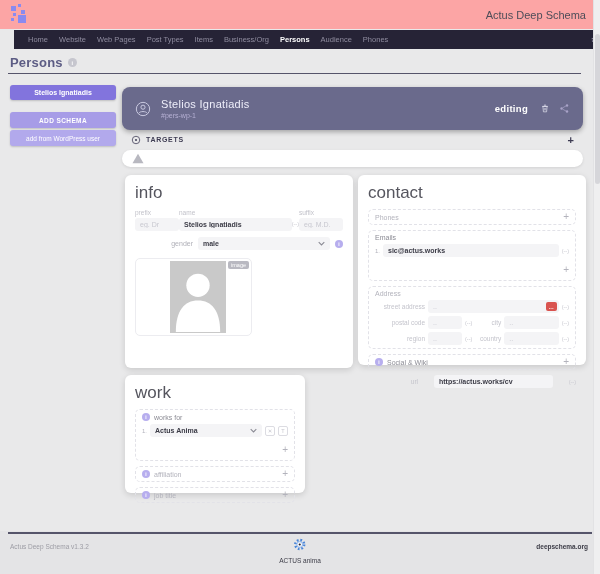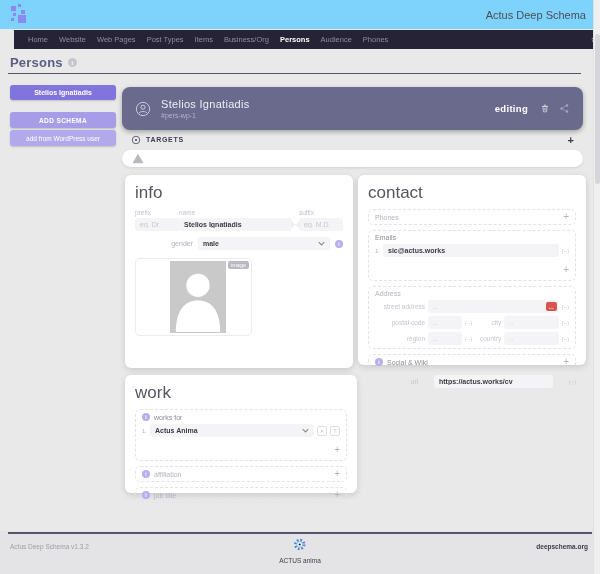--- a/index.html
+++ b/index.html
@@ -1,20 +1,20 @@
 <!DOCTYPE html>
 <html><head>
 <meta charset="utf-8">
 <style>
   * { margin:0; padding:0; box-sizing:border-box; }
   body { font-family:"Liberation Sans", sans-serif; background:#d8d8da; }
   .page { position:relative; width:600px; height:574px; background:#e9e9ea; overflow:hidden; }
 
   
-  .topbar { position:absolute; top:0; left:0; width:600px; height:29px; background:#7dd3fc; }
+  .topbar { position:absolute; top:0; left:0; width:600px; height:29px; background:#fca5a5; }
   .logo { position:absolute; left:10px; top:4px; width:22px; height:22px; }
   .logo span { position:absolute; background:#8a8af0; }
   .logo .s1 { left:1px;  top:2px;  width:5px; height:5px; }
   .logo .s2 { left:8px;  top:0;    width:3px; height:3px; }
   .logo .s3 { left:11px; top:6px;  width:4px; height:4px; }
   .logo .s4 { left:8px;  top:11px; width:8px; height:8px; }
   .logo .s5 { left:3px;  top:9px;  width:3px; height:3px; }
   .logo .s6 { left:1px;  top:14px; width:3px; height:3px; }
   .app-title { position:absolute; right:14px; top:9px; font-size:11px; color:#4d4d58; }
 
@@ -63,21 +63,21 @@
   
   .warn-bar { position:absolute; left:122px; top:150px; width:461px; height:17px; background:#fff;
               border-radius:9px; display:flex; align-items:center; padding:0 10px;
               box-shadow:0 1px 3px rgba(0,0,0,.1); }
 
   
   .card { position:absolute; background:#fff; border-radius:6px; box-shadow:0 2px 6px rgba(0,0,0,.14);
           padding:8px 10px; }
   .card-info    { left:125px; top:175px; width:228px; height:193px; }
   .card-contact { left:358px; top:175px; width:228px; height:190px; }
-  .card-work    { left:125px; top:375px; width:232px; height:118px; }
+  .card-work    { left:125px; top:375px; width:180px; height:118px; }
   .card-title { font-size:17px; font-weight:normal; color:#55555e; margin-bottom:6px; }
 
   .f-label { display:block; font-size:6.5px; color:#c2c2ca; margin-bottom:2px; }
   .f-input { display:block; width:100%; height:13px; background:#f4f4f6; border:none; border-radius:3px;
              font-family:inherit; font-size:7px; font-weight:bold; color:#3b3b46; padding:0 5px; outline:none; }
   .f-input::placeholder { color:#c8c8d0; font-weight:normal; }
   .null-marker { font-size:5.5px; color:#c8c8d0; cursor:pointer; white-space:nowrap; }
 
   .info-fields { display:flex; align-items:flex-end; }
   .f-col { display:flex; flex-direction:column; }

